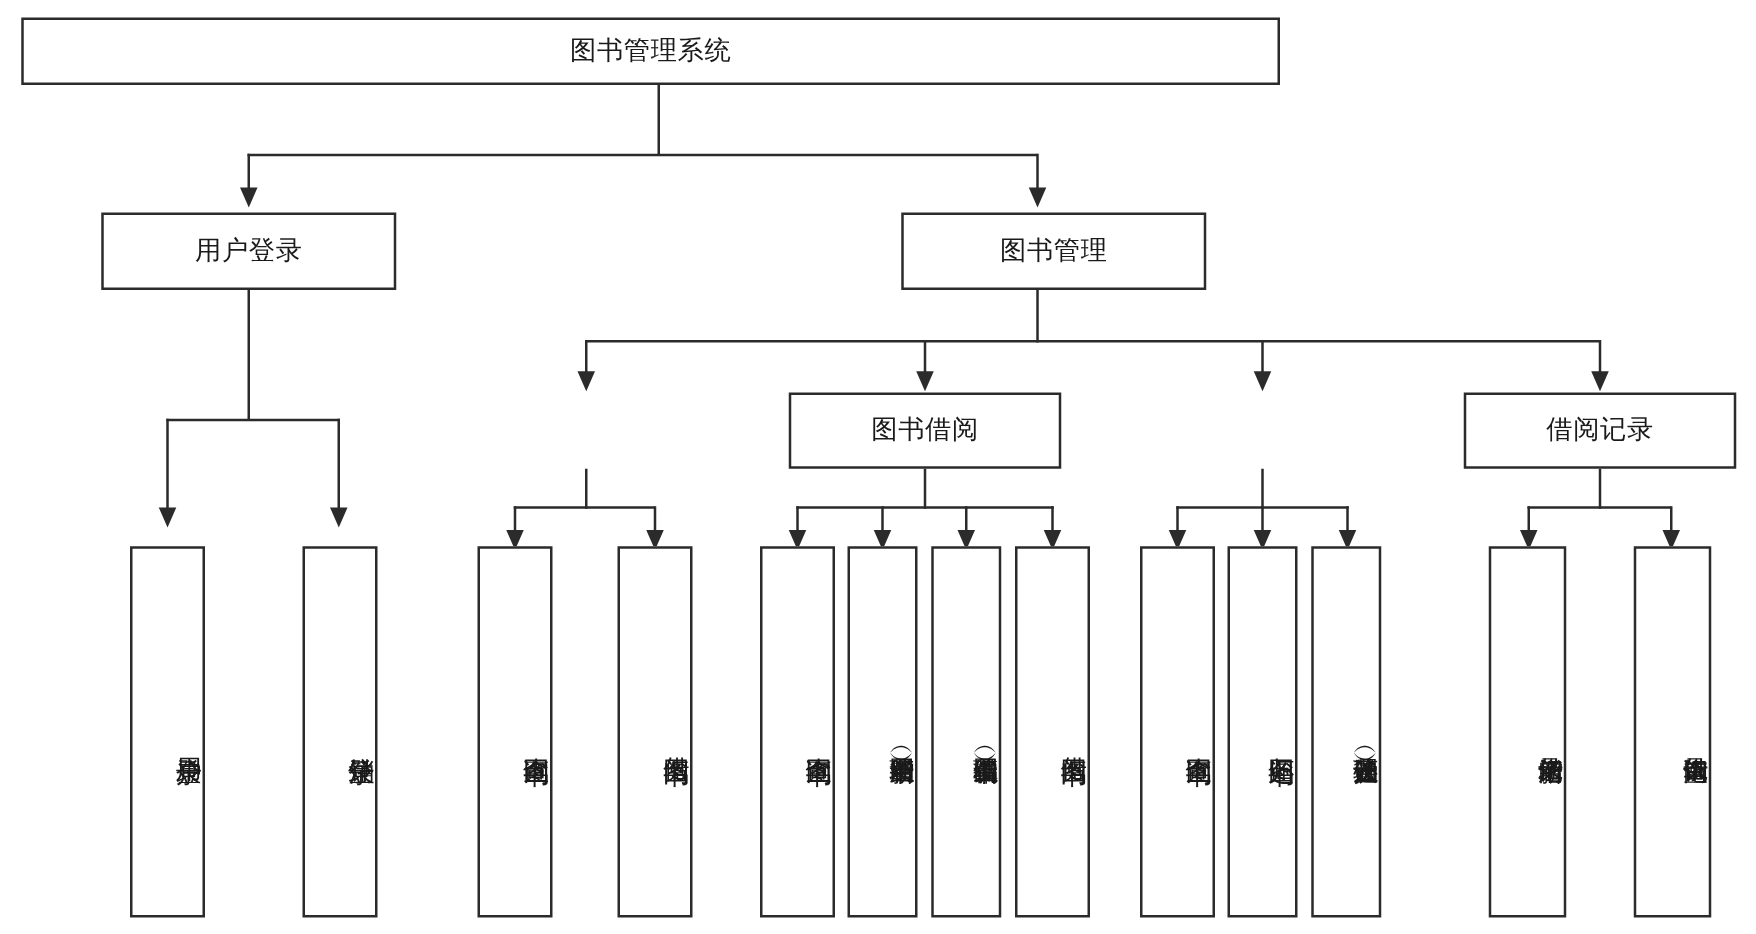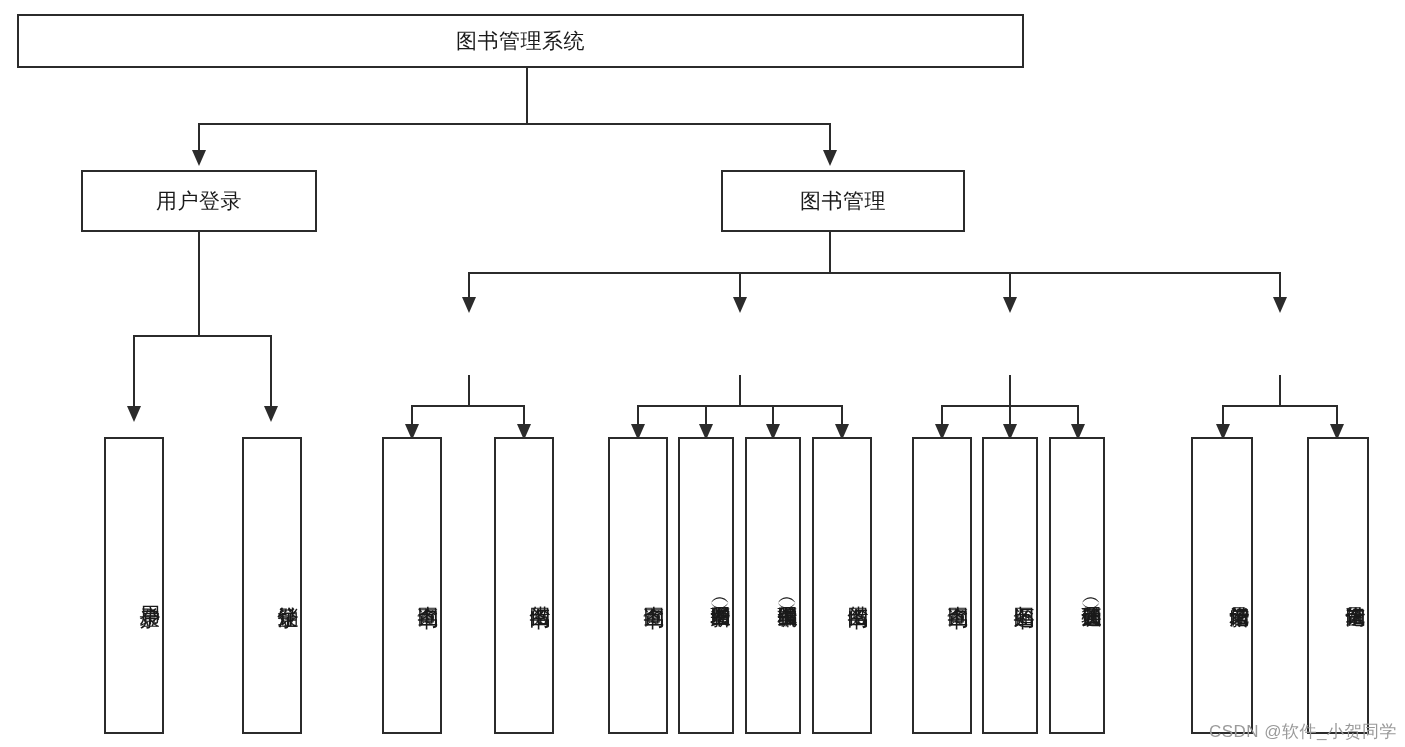--- a/index.html
+++ b/index.html
@@ -112,20 +112,26 @@
   <div class="edge h" style="left:468px; top:272px; width:812px;"></div>
   <div class="edge v" style="left:468px; top:272px; height:26px;"></div>
   <div class="arrow" style="left:462px; top:297px;"></div>
   <div class="edge v" style="left:739px; top:272px; height:26px;"></div>
   <div class="arrow" style="left:733px; top:297px;"></div>
   <div class="edge v" style="left:1009px; top:272px; height:26px;"></div>
   <div class="arrow" style="left:1003px; top:297px;"></div>
   <div class="edge v" style="left:1279px; top:272px; height:26px;"></div>
   <div class="arrow" style="left:1273px; top:297px;"></div>
 
+  <div class="node horiz" style="left:631px; top:314px; width:218px; height:61px;">
+    <span class="lbl">图书借阅</span>
+  </div>
+  <div class="node horiz" style="left:1171px; top:314px; width:218px; height:61px;">
+    <span class="lbl">借阅记录</span>
+  </div>
 
   <div class="edge v" style="left:468px; top:375px; height:32px;"></div>
   <div class="edge h" style="left:411px; top:405px; width:113px;"></div>
   <div class="edge v" style="left:411px; top:405px; height:22px;"></div>
   <div class="arrow" style="left:405px; top:424px;"></div>
   <div class="edge v" style="left:523px; top:405px; height:22px;"></div>
   <div class="arrow" style="left:517px; top:424px;"></div>
 
   <div class="edge v" style="left:739px; top:375px; height:32px;"></div>
   <div class="edge h" style="left:637px; top:405px; width:206px;"></div>
@@ -191,15 +197,14 @@
     <span class="lbl">确认归还（管理员）</span>
   </div>
 
   <div class="node vert tall" style="left:1191px; top:437px; width:62px; height:297px;">
     <span class="lbl">新增借阅记录</span>
   </div>
   <div class="node vert tall" style="left:1307px; top:437px; width:62px; height:297px;">
     <span class="lbl">查询借阅记录</span>
   </div>
 
-  <div class="watermark">CSDN @软件_小贺同学</div>
 
 </div>
 
 </body></html>

